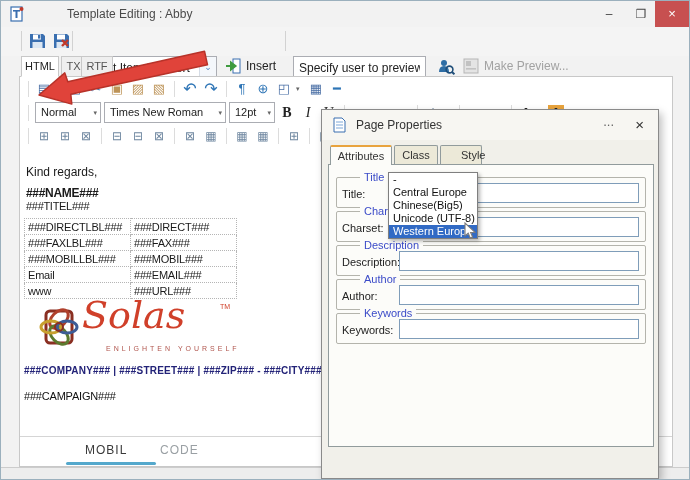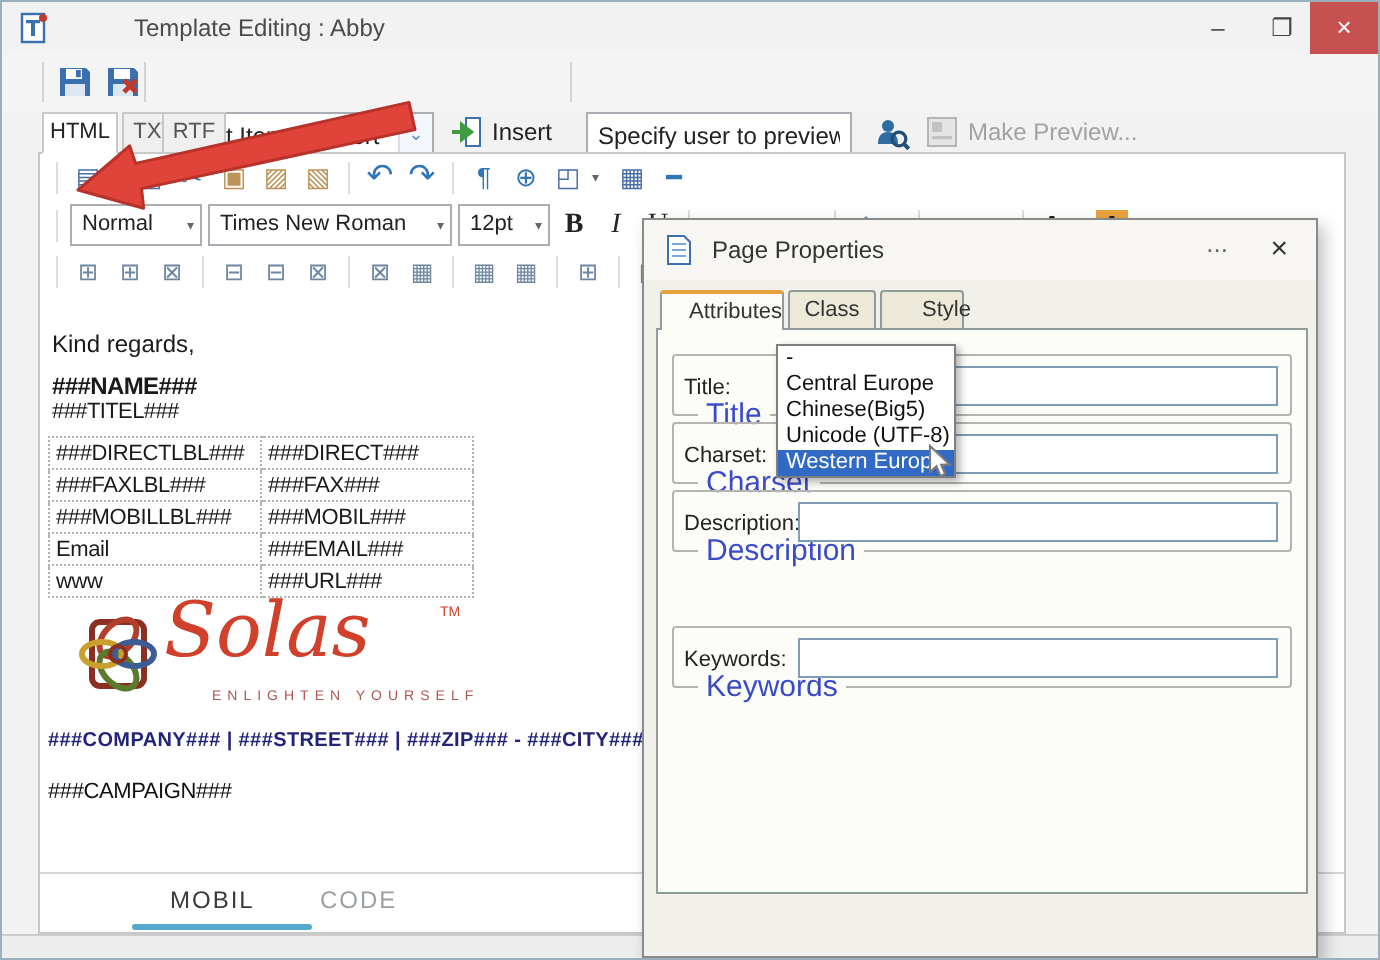--- a/index.html
+++ b/index.html
@@ -84,26 +84,26 @@
 
   
   .dialog { position:absolute; left:320px; top:108px; width:338px; height:370px; background:#f1f0ea; border:1px solid #8a8a8a; box-shadow:3px 4px 8px rgba(0,0,0,0.25); z-index:100; }
   .dtitle { position:absolute; left:0; top:0; width:100%; height:30px; background:#f7f6f2; }
   .dtitle-icon { position:absolute; left:11px; top:7px; width:13px; height:16px; }
   .dtitle-text { position:absolute; left:34px; top:8px; font-size:12px; color:#333; }
   .dmore { position:absolute; right:44px; top:4px; font-size:13px; color:#666; }
   .dclose { position:absolute; right:14px; top:6px; font-size:15px; color:#333; }
   .dtab { position:absolute; top:35px; height:19px; border:1px solid #919b9c; border-bottom:none; background:#ece9d8; font-size:11px; color:#333; text-align:center; line-height:18px; border-radius:2px 2px 0 0; }
   .dtab.active { background:#fcfcf9; border-top:2px solid #e8a33d; z-index:3; height:20px; }
-  .dtab1 { left:8px; width:62px;text-align:right; }
+  .dtab1 { left:8px; width:62px; }
   .dtab2 { left:72px; width:44px; }
   .dtab3 { left:118px; width:42px;padding-left:20px; }
   .dpage { position:absolute; left:6px; top:54px; width:326px; height:283px; background:#fcfcf9; border:1px solid #919b9c; }
   .fset { position:absolute; left:7px; width:310px; height:31px; border:1px solid #b4b4ac; border-radius:2px; }
-  .fset .legend { position:absolute; left:12px; top:-7px; background:#fcfcf9; padding:0 4px; font-size:15px; color:#3b4bc8;margin-top:28px; }
+  .fset .legend { position:absolute; left:23px; top:-7px; background:#fcfcf9; padding:0 4px; font-size:11px; color:#3b4bc8; }
   .fset .flabel { position:absolute; left:5px; top:10px; font-size:11px; color:#222; }
   .fset input { position:absolute; left:62px; top:5px; right:6px; height:20px; border:1px solid #7f9db9; font-size:11px; padding:0 3px; background:#fff; font-family:"Liberation Sans", sans-serif; }
   .fs1 { top:12px; } .fs2 { top:46px; } .fs3 { top:80px; } .fs4 { top:114px; } .fs5 { top:148px; }
 
   .popup { position:absolute; left:66px; top:62px; width:90px; background:#fff; border:1px solid #7f7f7f; box-shadow:2px 2px 4px rgba(0,0,0,0.3); z-index:110; font-size:11px; color:#111; }
   .popt { height:13px; line-height:13px; padding-left:4px; white-space:nowrap; overflow:hidden; }
   .popt.sel { background:#316ac5; color:#fff; }
 
   .cursor-svg { position:absolute; left:142px; top:112px; width:12px; height:18px; z-index:120; }
 
@@ -347,20 +347,25 @@
       <div class="fset fs2">
         <span class="legend">Charset</span>
         <span class="flabel">Charset:</span>
         <input style="">
       </div>
       <div class="fset fs3">
         <span class="legend">Description</span>
         <span class="flabel">Description:</span>
         <input style="">
       </div>
+      <div class="fset fs4">
+        <span class="legend">Author</span>
+        <span class="flabel">Author:</span>
+        <input style="">
+      </div>
       <div class="fset fs5">
         <span class="legend">Keywords</span>
         <span class="flabel">Keywords:</span>
         <input style="">
       </div>
     </div>
 
     <div class="popup">
       <div class="popt">-</div>
       <div class="popt">Central Europe</div>

